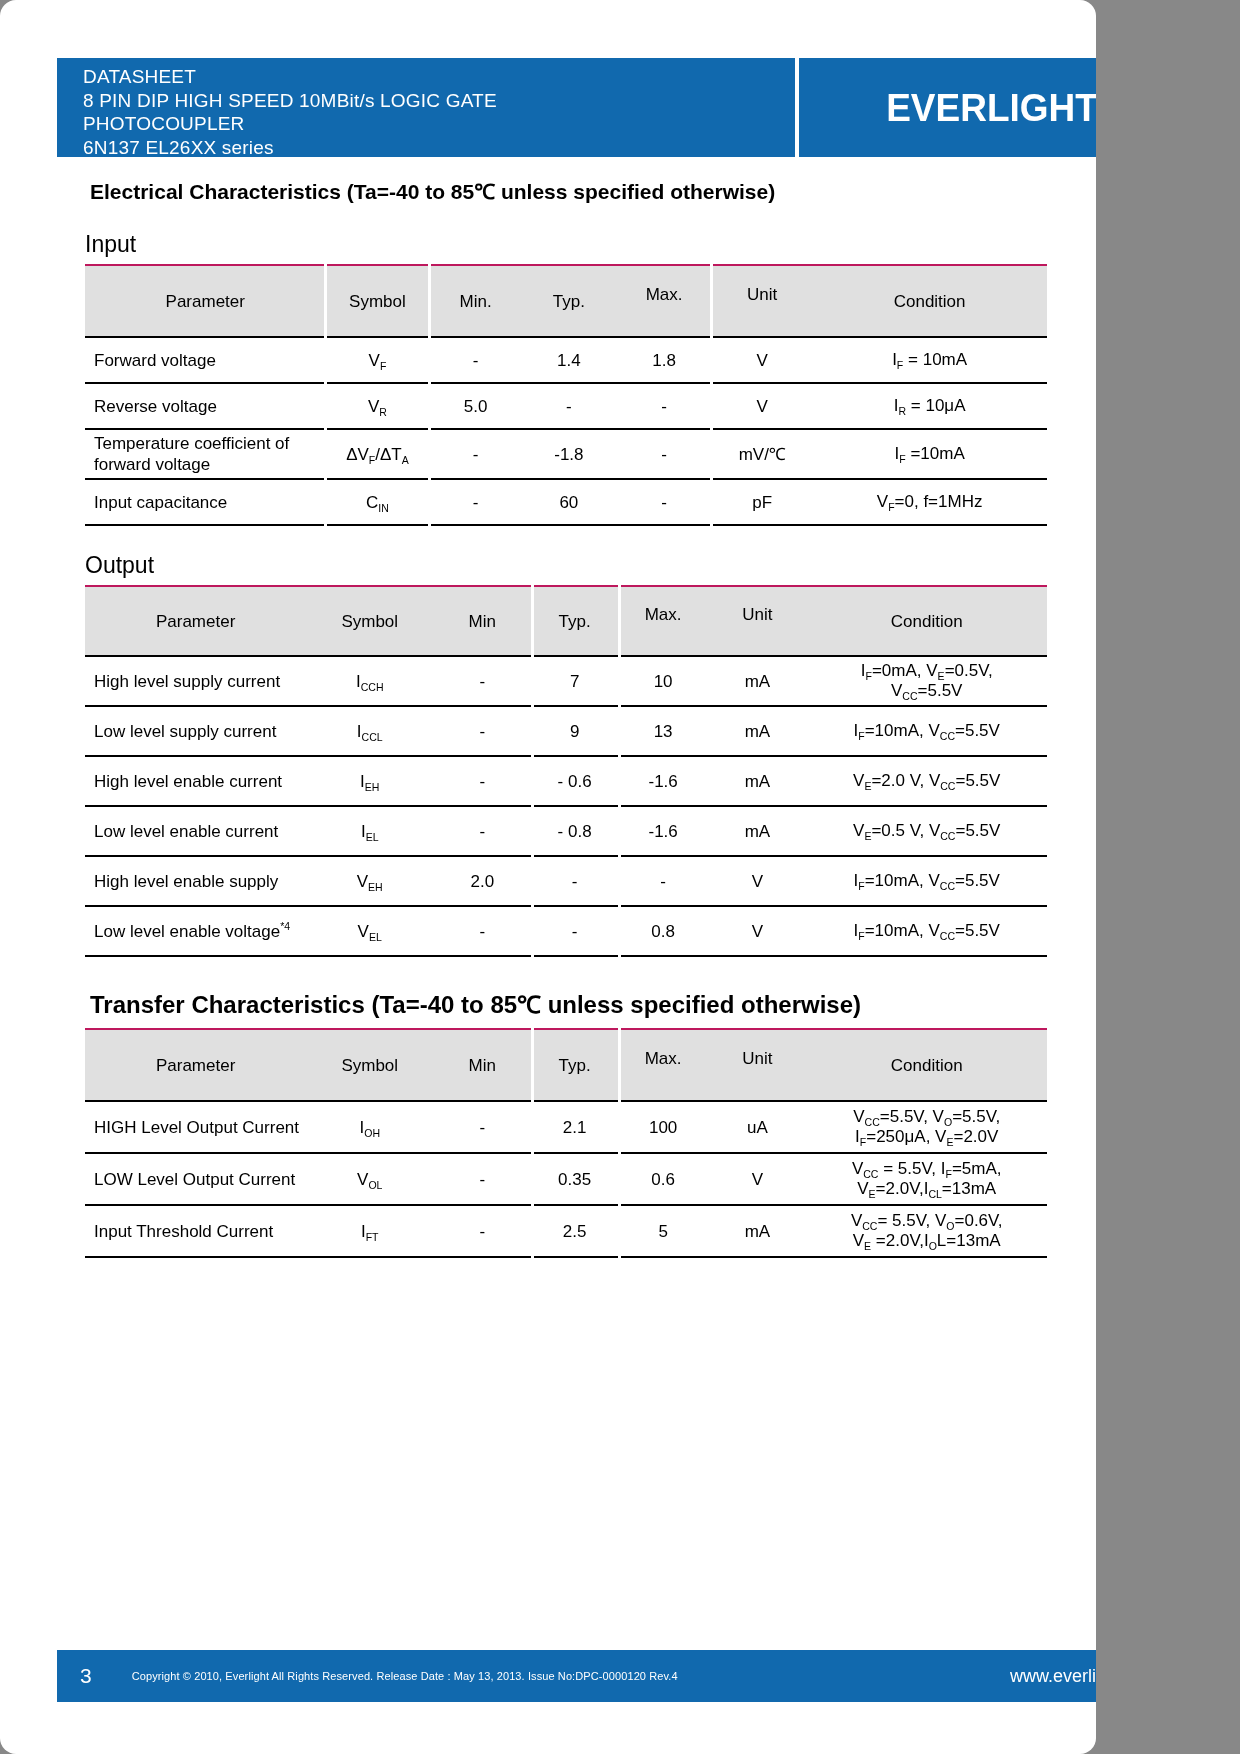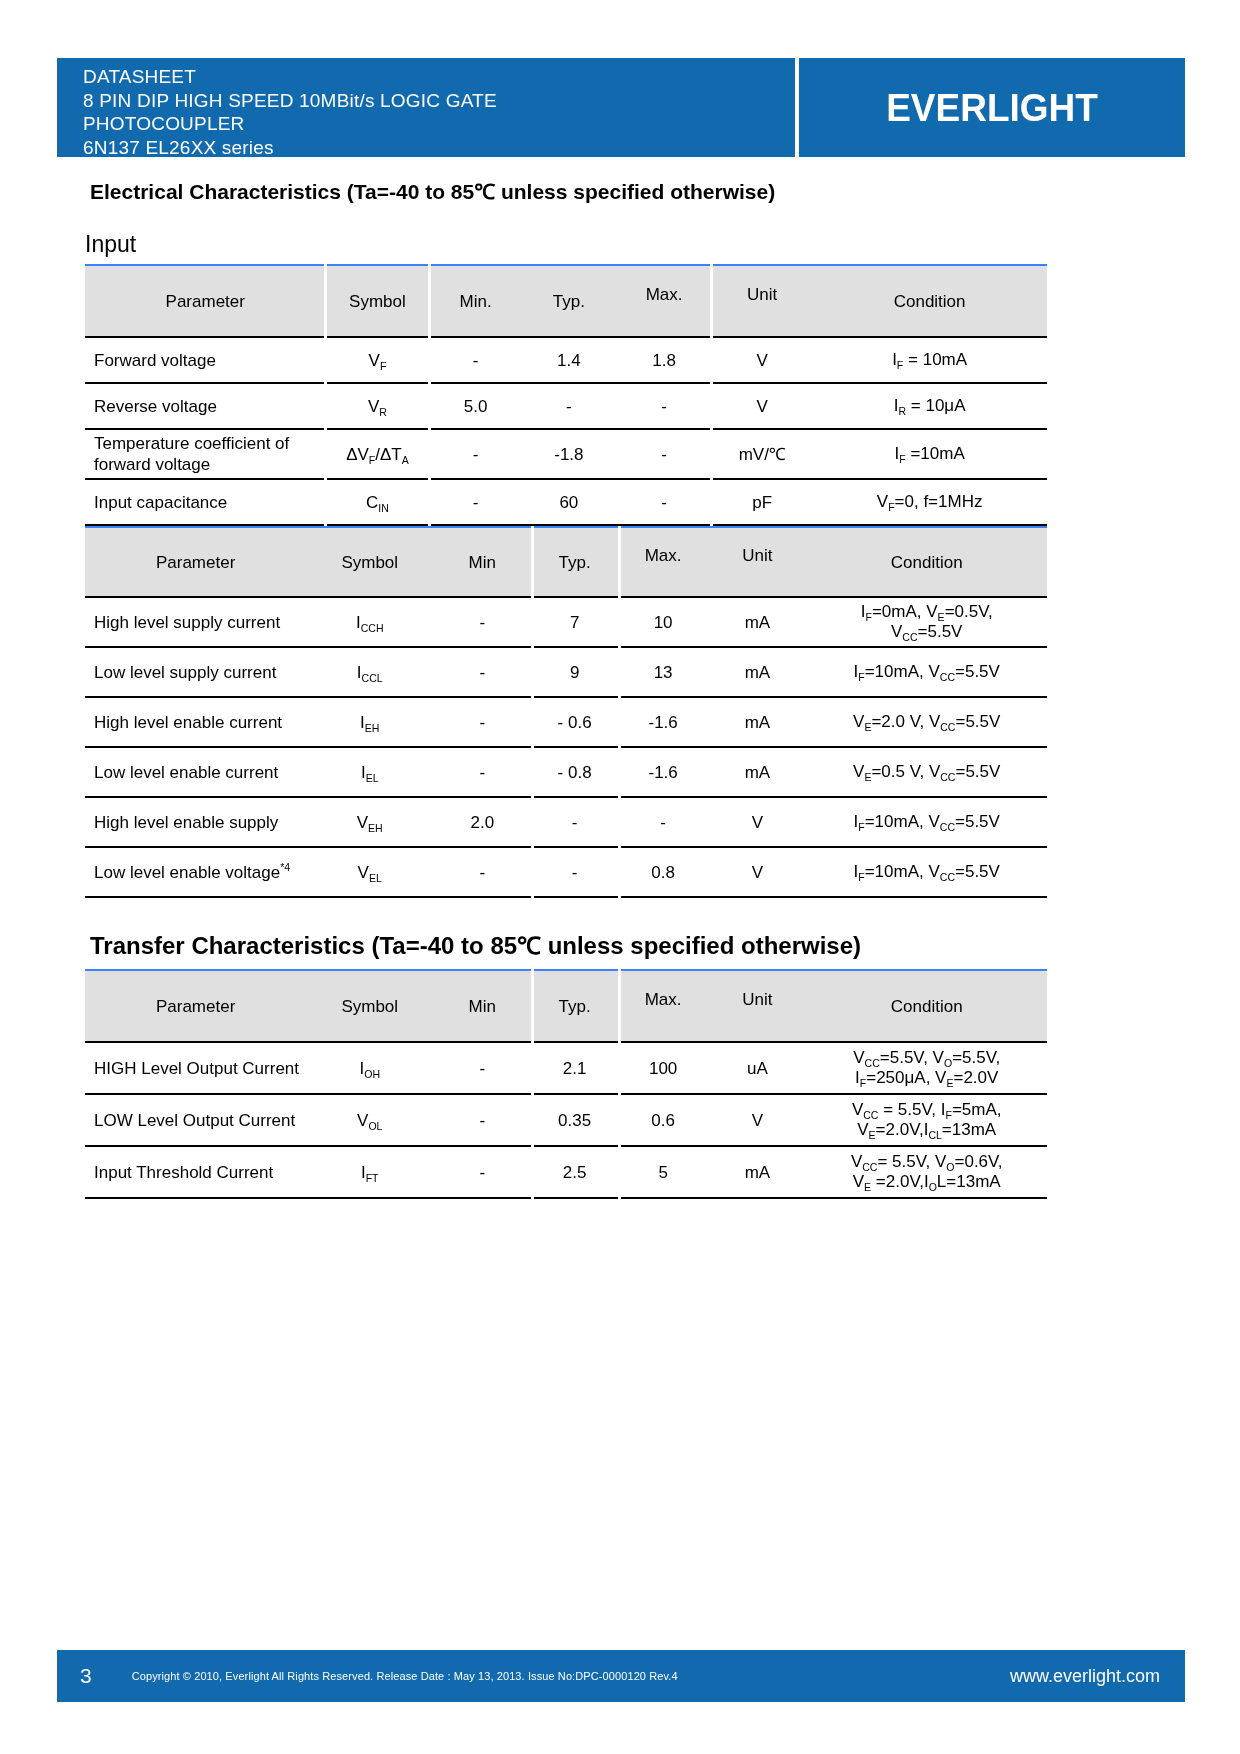--- a/index.html
+++ b/index.html
@@ -1,32 +1,32 @@
 <!DOCTYPE html>
 <html style="--blue: #1169ae; --hdr-gray: #e0e0e0;"><head>
 <meta charset="utf-8">
 <style>
   html,body{margin:0;padding:0;background:#888;}
   .page{
-    width:1240px;height:1754px;background:#ffffff;position:relative;
-    font-family:"Liberation Sans", sans-serif;color:#000;overflow:hidden;
+    width:1096px;height:1754px;background:#ffffff;position:relative;
+    font-family:"Liberation Sans", sans-serif;color:#000;overflow:hidden;border-radius:16px;
   }
   
   .hdr{position:absolute;left:57px;top:58px;width:1128px;height:99px;display:flex;}
   .hdr-left{width:738px;background:var(--blue);color:#fff;padding:7px 0 0 26px;box-sizing:border-box;}
   .hdr-left .hline{font-size:19px;line-height:23.5px;letter-spacing:0.2px;}
   .hdr-right{flex:1;margin-left:4px;background:var(--blue);display:flex;align-items:center;justify-content:center;}
   .logo{color:#fff;font-size:37px;font-weight:800;letter-spacing:0px;transform:scaleY(1.05);}
   
   .content{position:absolute;left:0;top:140px;width:1240px;}
   .main-title{margin:37px 0 0 90px;font-size:21px;font-weight:bold;}
   .section-label{margin:26px 8px 6px 85px;font-size:23px;font-weight:400;}
   .transfer-title{margin:30px 0 8px 90px;font-size:24px;font-weight:bold;}
   
-  .tbl{position:relative;width:962px;margin-left:85px;border-top:2px solid #3b82f6;}
+  .tbl{position:relative;width:962px;margin-left:85px;border-top:2px solid #be185d;}
   .trow{display:grid;border-bottom:2px solid #000;align-items:center;}
   .thead{background:var(--hdr-gray);min-height:70px;}
   .tcell{font-size:17px;text-align:center;padding:3px 2px;line-height:21px;}
   .th{font-size:17px;}
   .th.raised{position:relative;top:-7px;}
   .param{text-align:left;padding-left:9px;}
   .cond{line-height:20px;}
   sub{font-size:0.62em;line-height:0;}
   sup{font-size:0.62em;line-height:0;}
   .tbl-input .trow{grid-template-columns:25% 10.8% 9.6% 9.8% 10% 10.4% auto;}
@@ -109,20 +109,21 @@
           <div class="tcell">60</div>
           <div class="tcell">-</div>
           <div class="tcell">pF</div>
           <div class="tcell cond">V<sub>F</sub>=0, f=1MHz</div>
         </div>
         <div class="vdiv" style="left: 24.8%;"></div>
         <div class="vdiv" style="left: 35.7%;"></div>
         <div class="vdiv" style="left: 65%;"></div>
       </div>
 
+    <div class="section-label">Output</div>
     <div class="tbl tbl-output">
         <div class="trow thead">
           <div class="tcell th">Parameter</div>
           <div class="tcell th">Symbol</div>
           <div class="tcell th">Min</div>
           <div class="tcell th">Typ.</div>
           <div class="tcell th raised">Max.</div>
           <div class="tcell th raised">Unit</div>
           <div class="tcell th">Condition</div>
         </div>

